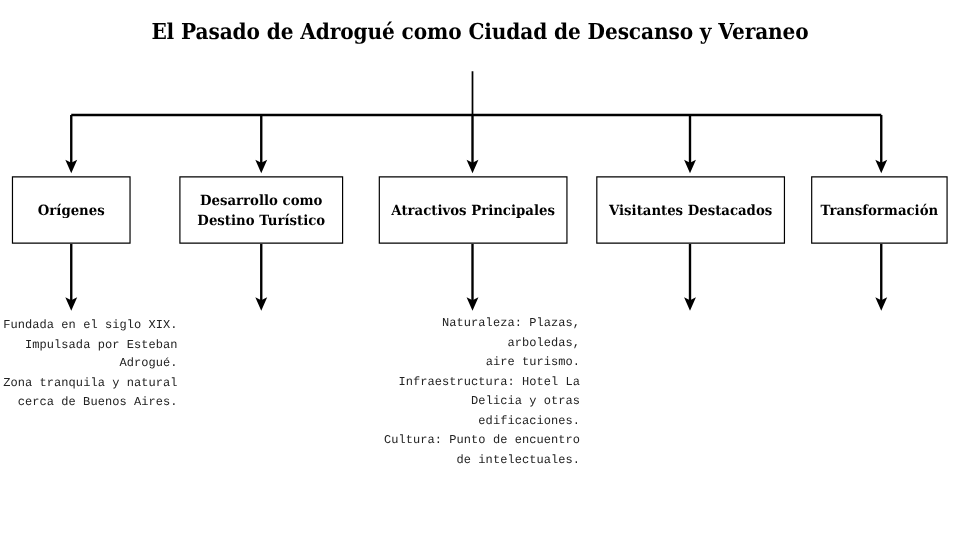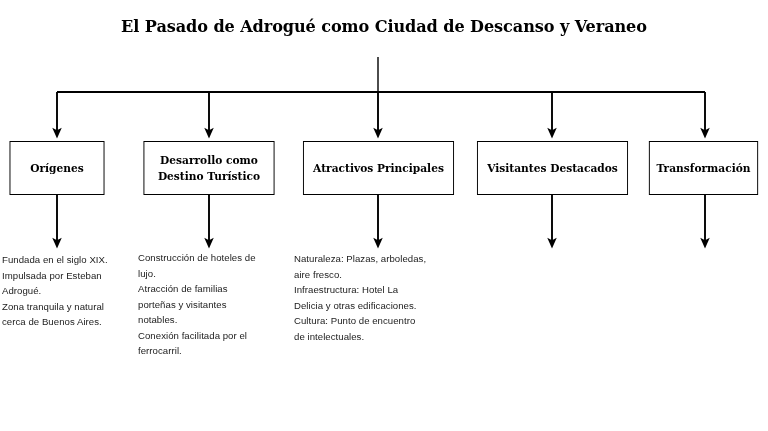--- a/index.html
+++ b/index.html
@@ -67,22 +67,22 @@
     padding: 2px 4px;
   }
   .node-box .node-label {
     display: block;
     white-space: pre-line;
   }
 
   .detail-text {
     position: absolute;
     box-sizing: border-box;
-    text-align: left;
-    font-family: Liberation Sans, sans-serif;
+    text-align: right;
+    font-family: Liberation Mono, monospace;
     font-size: 9.6px;
     line-height: 1.62;
     color: #222222;
     white-space: pre-line;
     letter-spacing: 0.05px;
   }
 </style>
 </head>
 <body>
 
@@ -134,30 +134,23 @@
   <div class="node-box" style="left:646px; top:141px; width:115px; height:54px;">
     <span class="node-label">Transformación</span>
   </div>
 
   <div class="detail-text" style="left:2px; top:252px; width:140px;">Fundada en el siglo XIX.
 Impulsada por Esteban
 Adrogué.
 Zona tranquila y natural
 cerca de Buenos Aires.</div>
 
-  <div class="detail-text" style="left:138px; top:250px; width:144px;">Construcción de hoteles de
-lujo.
-Atracción de familias
-porteñas y visitantes
-notables.
-Conexión facilitada por el
-ferrocarril.</div>
 
   <div class="detail-text" style="left:294px; top:251px; width:170px;">Naturaleza: Plazas, arboledas,
-aire fresco.
+aire turismo.
 Infraestructura: Hotel La
 Delicia y otras edificaciones.
 Cultura: Punto de encuentro
 de intelectuales.</div>
 
 
 
 </div>
 
 </body></html>

